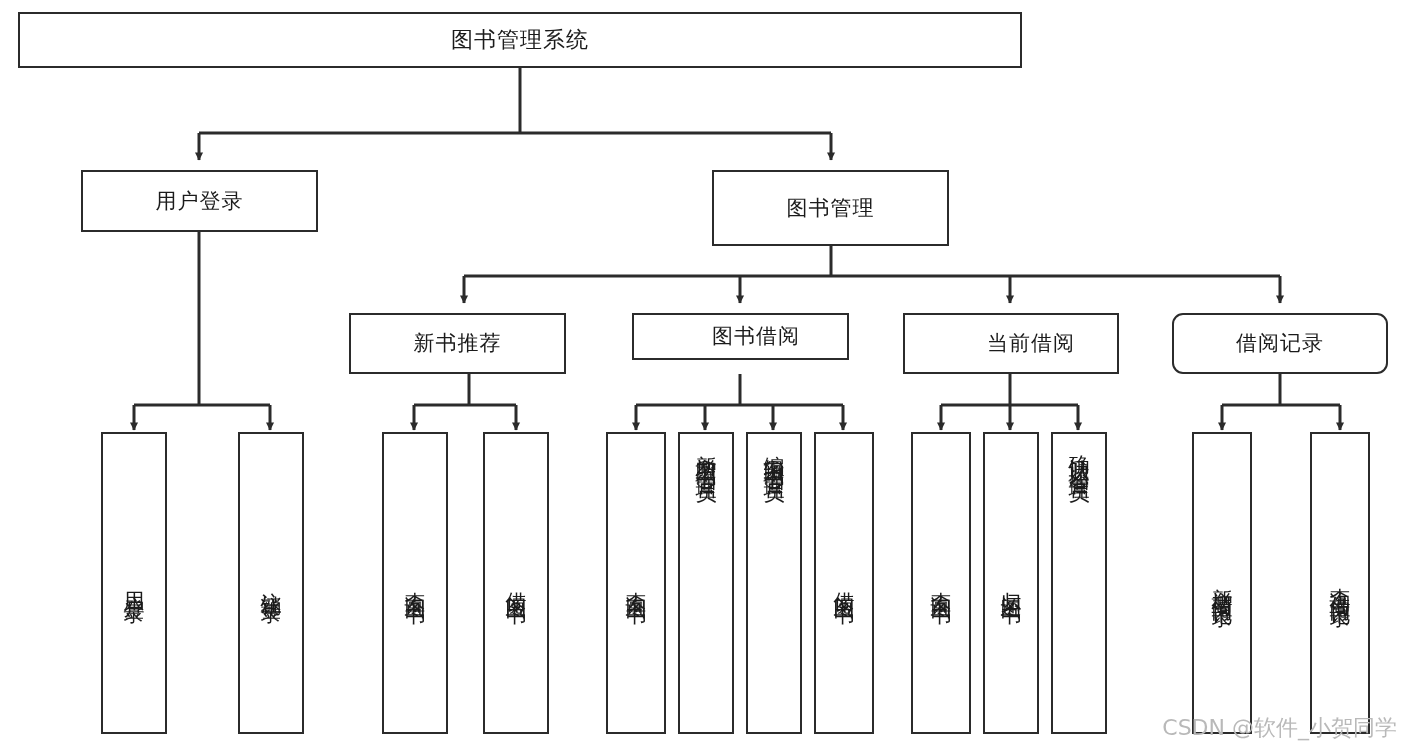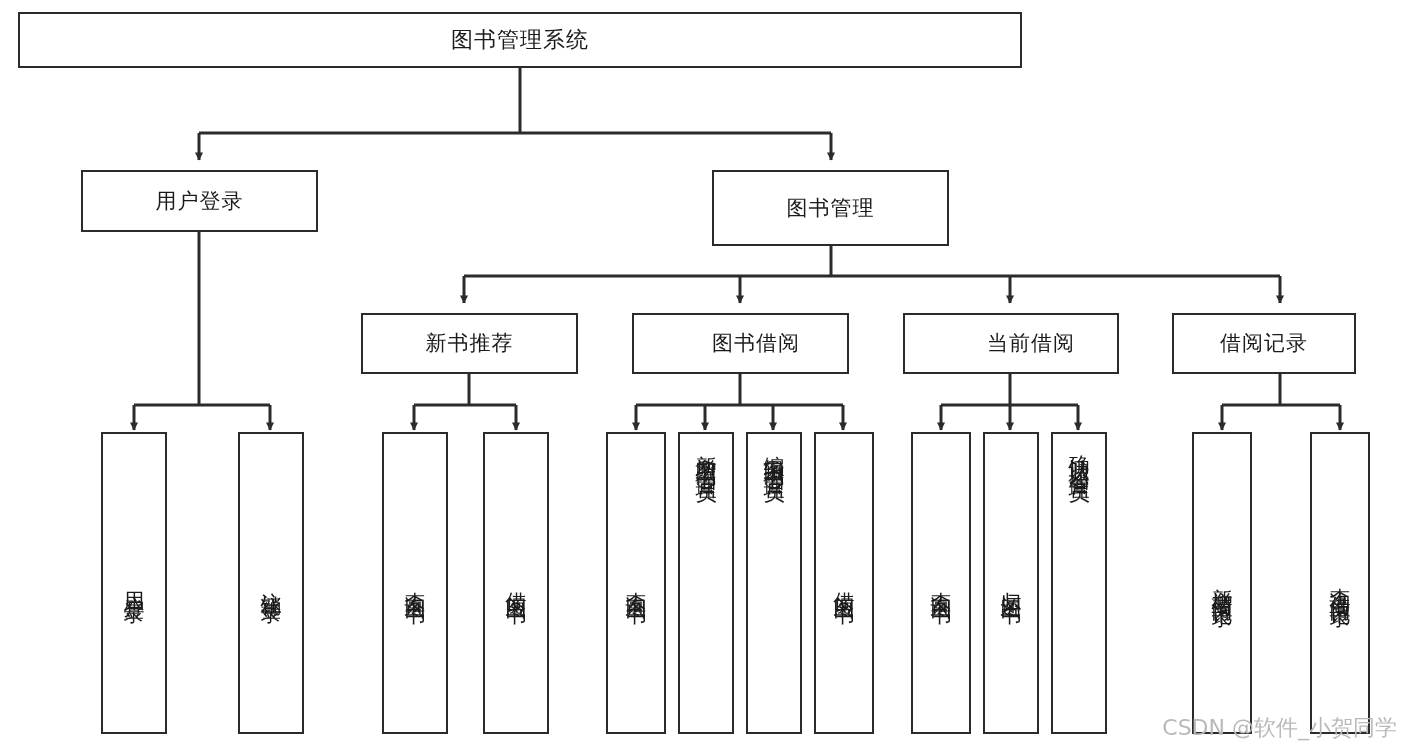--- a/index.html
+++ b/index.html
@@ -135,30 +135,30 @@
     <span class="lbl">图书管理系统</span>
   </div>
 
   <div class="node" style="left:81px;top:170px;width:237px;height:62px;">
     <span class="lbl">用户登录</span>
   </div>
   <div class="node" style="left:712px;top:170px;width:237px;height:76px;">
     <span class="lbl">图书管理</span>
   </div>
 
-  <div class="node" style="left:361px;top:313px;width:217px;height:61px;">
+  <div class="node" style="left:349px;top:313px;width:217px;height:61px;">
     <span class="lbl">新书推荐</span>
   </div>
-  <div class="node" style="left:632px;top:313px;width:217px;height:61px;padding-left:31px;">
+  <div class="node" style="left:632px;top:313px;width:217px;height:47px;padding-left:31px;">
     <span class="lbl">图书借阅</span>
   </div>
   <div class="node" style="left:903px;top:313px;width:216px;height:61px;padding-left:40px;">
     <span class="lbl">当前借阅</span>
   </div>
-  <div class="node" style="left:1172px;top:313px;width:184px;height:61px;">
+  <div class="node" style="left:1172px;top:313px;width:216px;height:61px;border-radius:11px;">
     <span class="lbl">借阅记录</span>
   </div>
 
   <div class="node leaf center" style="left:101px;top:432px;width:66px;height:302px;">
     <span class="lbl">用户登录</span>
   </div>
   <div class="node leaf center" style="left:238px;top:432px;width:66px;height:302px;">
     <span class="lbl">注销登录</span>
   </div>
 

